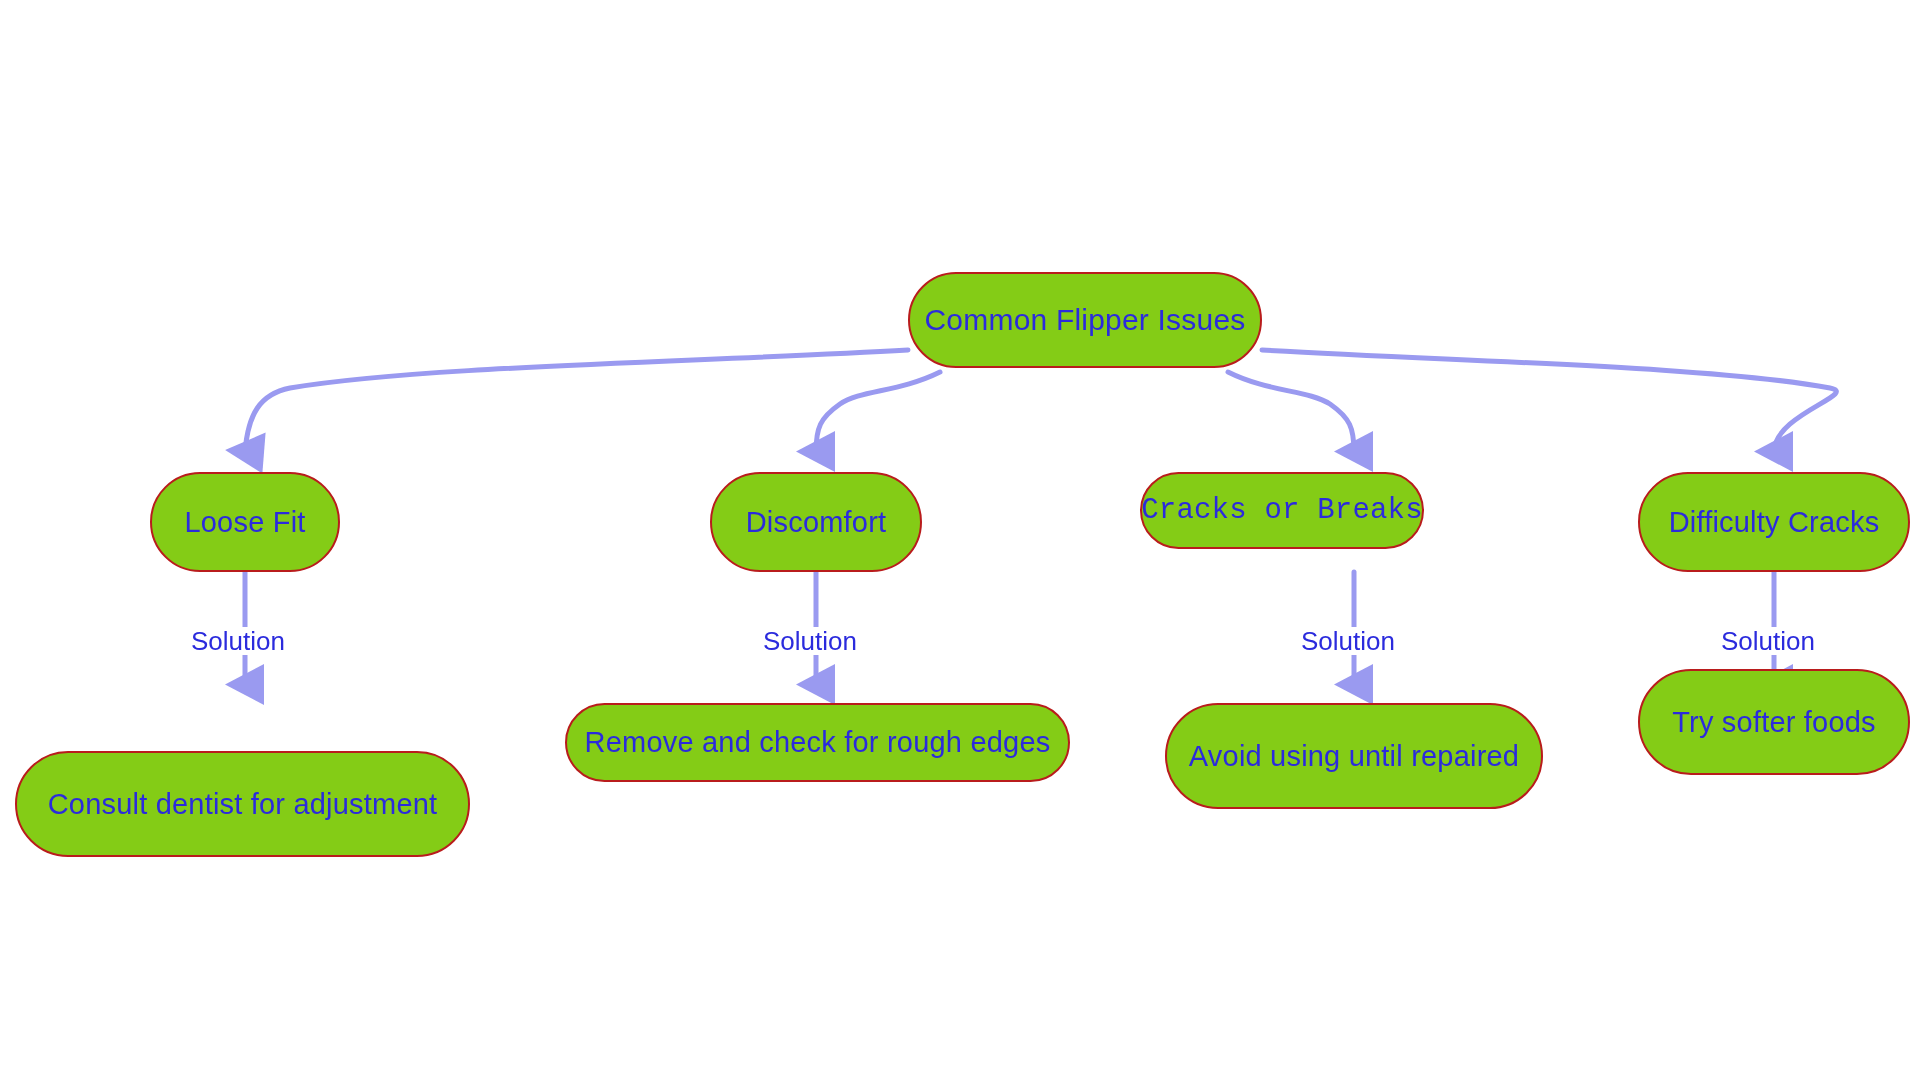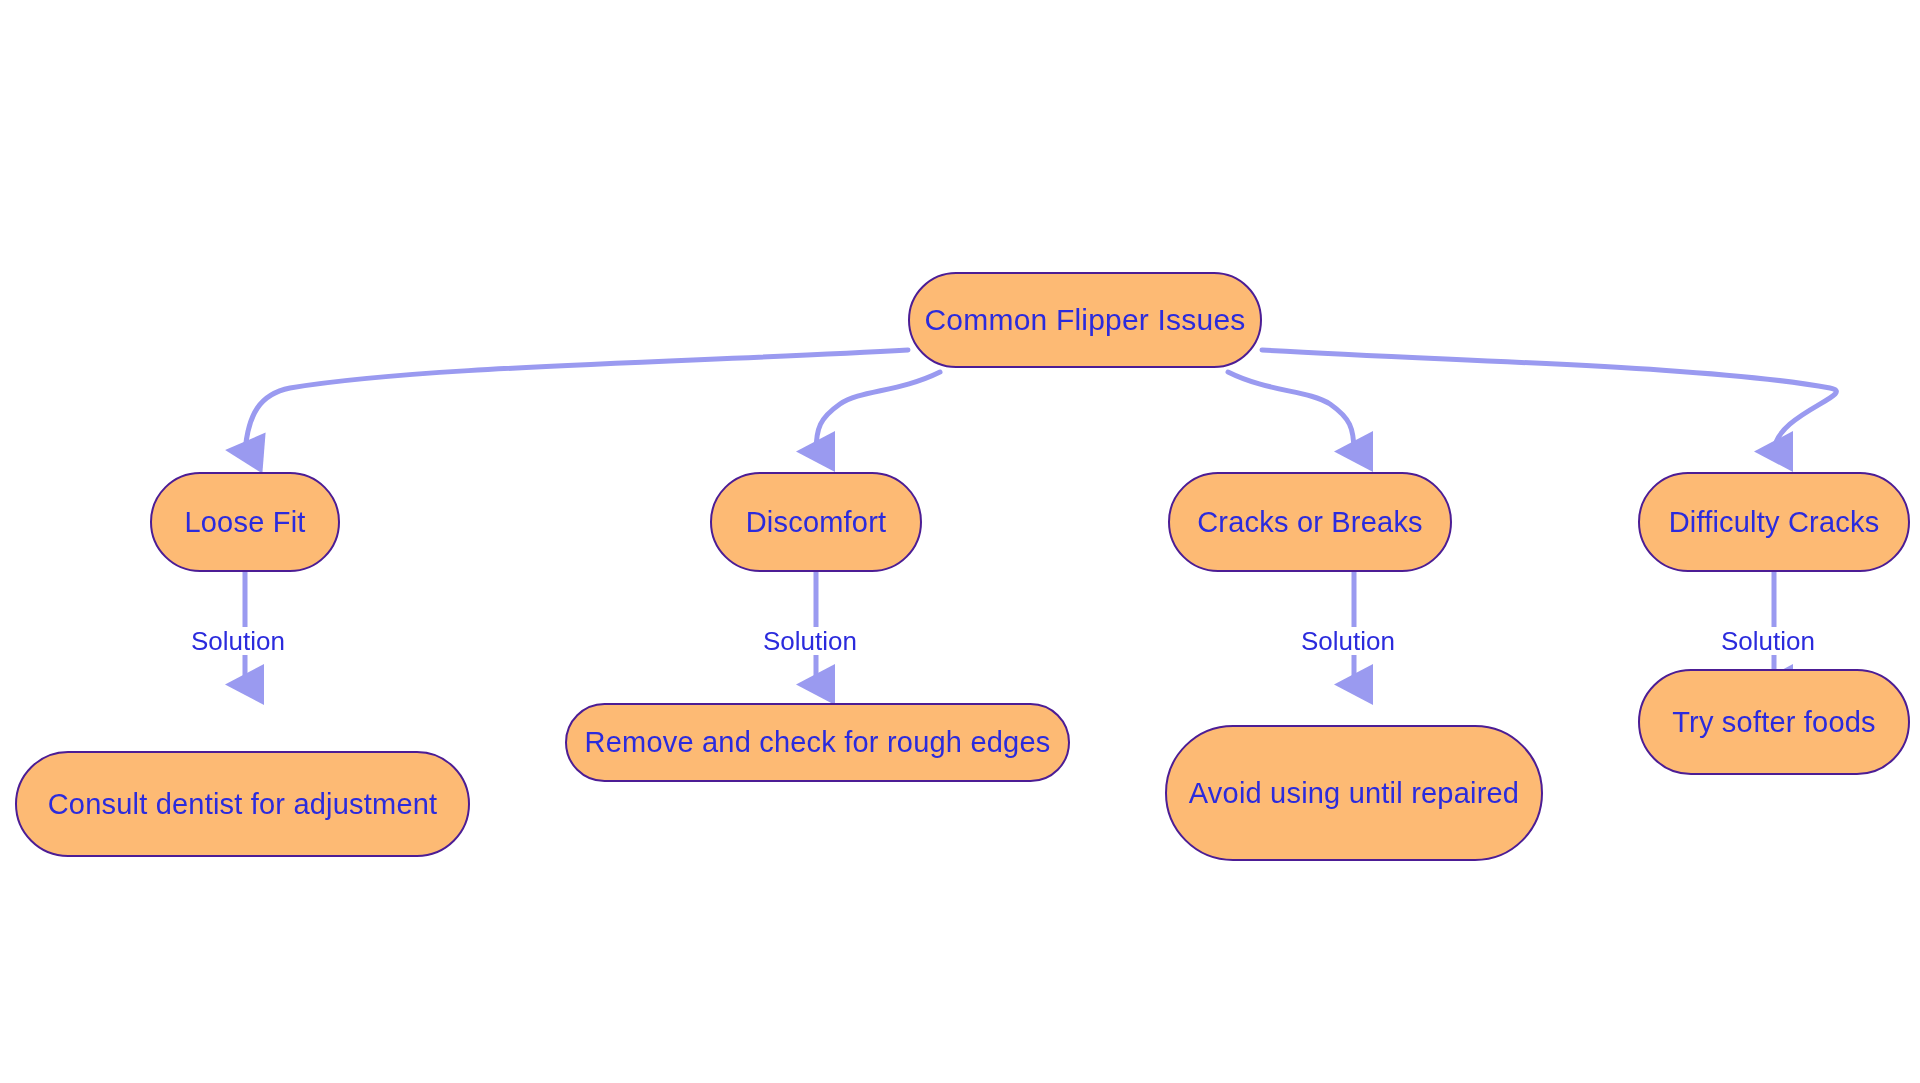--- a/index.html
+++ b/index.html
@@ -26,22 +26,22 @@
     width: 1920px;
     height: 1083px;
     pointer-events: none;
   }
   .node {
     position: absolute;
     box-sizing: border-box;
     display: flex;
     align-items: center;
     justify-content: center;
-    background: #fdba74;
-    border: 2px solid #4c1d95;
+    background: #84cc16;
+    border: 2px solid #b91c1c;
     border-radius: 999px;
     color: #2b2bdd;
     white-space: nowrap;
     letter-spacing: 0.2px;
   }
   .node-label {
     display: block;
     line-height: 1;
   }
   .node.level-root {
@@ -94,21 +94,21 @@
   </div>
 
   <div class="node level-issue" style="left:710px; top:472px; width:212px; height:100px;">
     <span class="node-label">Discomfort</span>
   </div>
 
   <div class="node level-issue" style="left:150px; top:472px; width:190px; height:100px;">
     <span class="node-label">Loose Fit</span>
   </div>
 
-  <div class="node level-issue" style="left:1168px; top:472px; width:284px; height:100px;">
+  <div class="node level-issue" style="left:1140px; top:472px; width:284px; height:77px;font-family:Liberation Mono, monospace;">
     <span class="node-label">Cracks or Breaks</span>
   </div>
 
   <div class="node level-issue" style="left:1638px; top:472px; width:272px; height:100px;">
     <span class="node-label">Difficulty Cracks</span>
   </div>
 
   <div class="edge-label" style="left:188px; top:627px;">
     <span>Solution</span>
   </div>
@@ -123,21 +123,21 @@
   </div>
 
   <div class="node level-solution" style="left:15px; top:703px; width:455px; height:106px;margin-top:48px;">
     <span class="node-label">Consult dentist for adjustment</span>
   </div>
 
   <div class="node level-solution" style="left:565px; top:703px; width:505px; height:79px;">
     <span class="node-label">Remove and check for rough edges</span>
   </div>
 
-  <div class="node level-solution" style="left:1165px; top:703px; width:378px; height:136px;margin-top:22px;">
+  <div class="node level-solution" style="left:1165px; top:703px; width:378px; height:106px;">
     <span class="node-label">Avoid using until repaired</span>
   </div>
 
   <div class="node level-solution" style="left:1638px; top:669px; width:272px; height:106px;">
     <span class="node-label">Try softer foods</span>
   </div>
 
 </div>
 
 </body></html>

